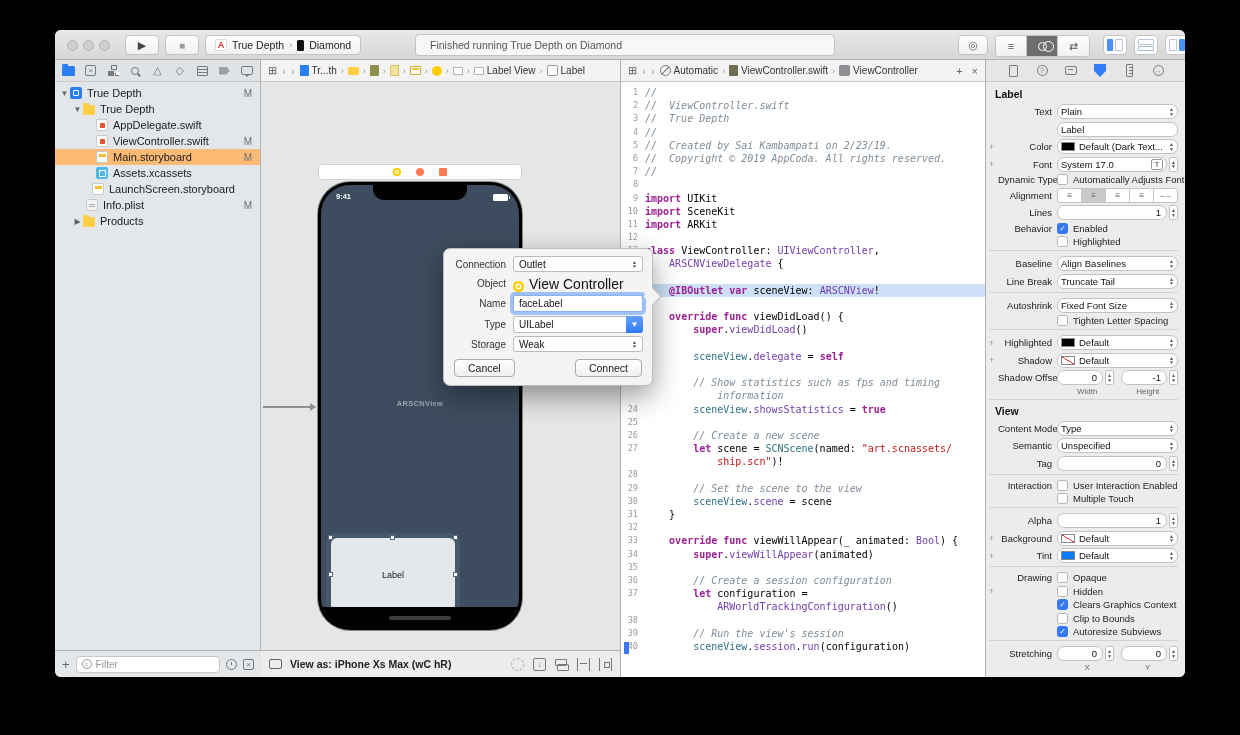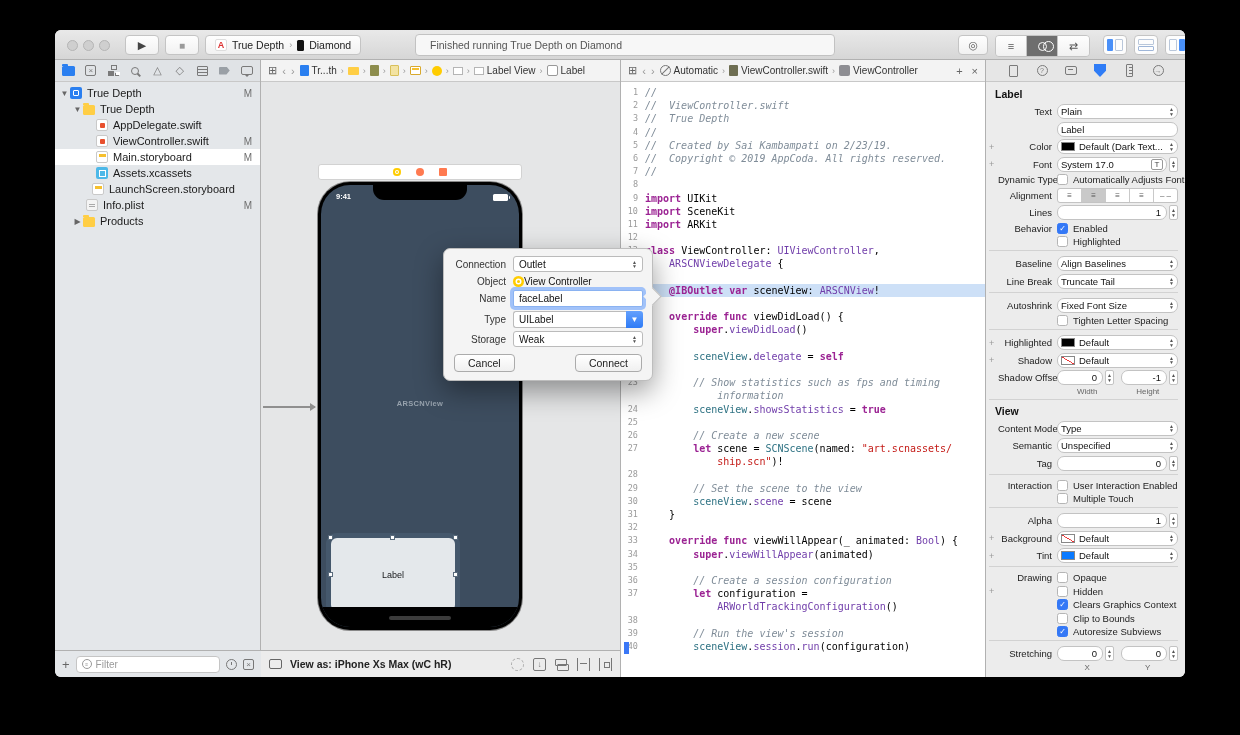--- a/index.html
+++ b/index.html
@@ -53,21 +53,21 @@
   .nt-find { width:8px; height:8px; border:1.3px solid #7a7a7a; border-radius:50%; position:relative; }
   .nt-find::after { content:''; position:absolute; right:-3px; bottom:-2px; width:4px; height:1.5px; background:#7a7a7a; transform:rotate(45deg); }
   .nt-debug { width:11px; height:10px; border:1px solid #7a7a7a; border-radius:1px; background:repeating-linear-gradient(#0000 0 2px,#7a7a7a 2px 3px); }
   .nt-tag { width:11px; height:8px; background:#9aa0a6; clip-path:polygon(0 0,70% 0,100% 50%,70% 100%,0 100%); border-radius:1px; }
   .nt-chat { width:12px; height:9px; border:1px solid #7a7a7a; border-radius:2px; position:relative; }
   .nt-chat::after { content:''; position:absolute; bottom:-3px; left:2px; border-left:3px solid transparent; border-right:3px solid transparent; border-top:3px solid #7a7a7a; }
 
   
   .tree { padding-top:3px; }
   .tree-row { display:flex; align-items:center; height:16px; font-size:11px; color:#1a1a1a; position:relative; padding-right:8px; }
-  .tree-row.sel { background:#ffffff; }
+  .tree-row.sel { background:#fdba74; }
   .chev-tree { width:11px; color:#666; font-size:8px; text-align:center; flex:none; }
   .fi { width:12px; height:12px; margin-right:5px; flex:none; border-radius:2px; position:relative; }
   .fi-project { background:#2a7ff0; }
   .fi-project::after{content:'';position:absolute;inset:3px;border:1px solid #fff;border-radius:1px;}
   .fi-folder { background:#ffce45; border-radius:1.5px; height:10px; margin-top:2px; }
   .fi-folder::before { content:''; position:absolute; top:-2px; left:0; width:6px; height:2px; background:#ffce45; border-radius:1px 1px 0 0; }
   .fi-swift { background:#fff; border:1px solid #c9c9c9; }
   .fi-swift::after { content:''; position:absolute; left:2.5px; top:2.5px; width:5px; height:5px; background:#e8502e; border-radius:1px; }
   .fi-storyboard { background:#fff; border:1px solid #c9c9c9; }
   .fi-storyboard::after { content:''; position:absolute; left:1.5px; top:1.5px; right:1.5px; height:3px; background:#f6c02e; }
@@ -144,21 +144,21 @@
   .io-align { background:linear-gradient(#777,#777) center/7px 1.2px no-repeat; }
   .io-pin::after { content:''; position:absolute; left:4px; top:4px; width:4px; height:4px; border:1.2px solid #777; }
 
   
   .popover { position:absolute; left:388px; top:218px; width:210px; background:#f4f4f4; border:1px solid #bdbdbd; border-radius:7px; box-shadow:0 10px 28px rgba(0,0,0,.4); padding:7px 9px 8px 9px; z-index:50; }
   .pop-arrow { position:absolute; right:-7px; top:41px; width:13px; height:13px; background:#f4f4f4; border-top:1px solid #bdbdbd; border-right:1px solid #bdbdbd; transform:rotate(45deg); }
   .pop-row { display:flex; align-items:center; margin-bottom:3.5px; }
   .pop-label { width:60px; text-align:right; font-size:10px; color:#333; padding-right:7px; flex:none; }
   .pop-select { flex:1; height:16px; background:#fff; border:1px solid #bbb; border-radius:3px; display:flex; align-items:center; font-size:10px; padding:0 5px; color:#111; }
   .dchev { margin-left:auto; display:flex; flex-direction:column; align-items:center; line-height:4.5px; font-size:5px; color:#555; padding-left:4px; }
-  .pop-obj { display:flex; align-items:center; font-size:10px; color:#111; }
+  .pop-obj { display:flex; align-items:flex-end; gap:5px; font-size:14px; color:#111; }
   .vc-dot { width:11px; height:11px; border-radius:50%; background:#ffcc00; box-shadow:inset 0 0 0 2.5px #ffcc00, inset 0 0 0 4px #fff; }
   .pop-field { flex:1; height:17px; background:#fff; border:1px solid #8ab2f1; border-radius:2px; display:flex; align-items:center; font-size:10px; padding:0 5px; box-shadow:0 0 0 3px rgba(77,144,254,.5); color:#111; }
   .pop-combo { flex:1; height:17px; display:flex; }
   .combo-txt { flex:1; background:#fff; border:1px solid #bbb; border-right:none; border-radius:3px 0 0 3px; display:flex; align-items:center; font-size:10px; padding:0 5px; color:#111; }
   .combo-btn { width:17px; background:linear-gradient(#63a0fd,#2e7bf6); border-radius:0 3px 3px 0; color:#fff; font-size:8px; display:flex; align-items:center; justify-content:center; }
   .pop-buttons { display:flex; justify-content:space-between; margin-top:7px; padding:0 1px; }
   .pbtn { height:18px; padding:0 13px; background:linear-gradient(#fff,#f0f0f0); border:1px solid #ababab; border-radius:4px; font-size:10.5px; color:#222; display:flex; align-items:center; }
 
   
   .code-body { position:absolute; top:22px; left:0; right:0; bottom:0; padding-top:4px; font-family:"DejaVu Sans Mono",monospace; font-size:10px; line-height:13.2px; }

